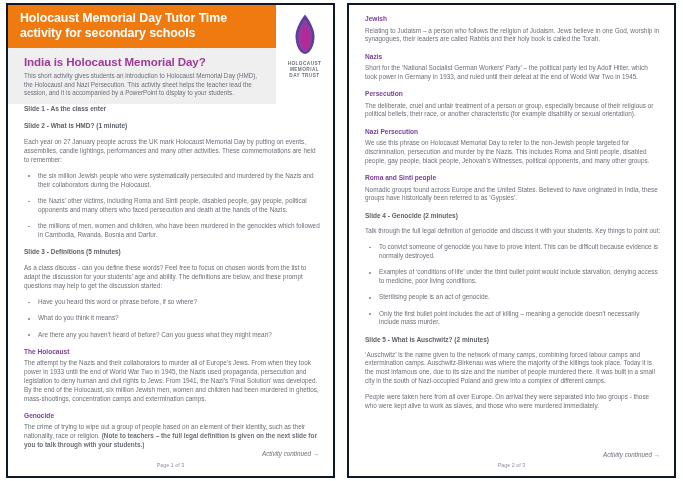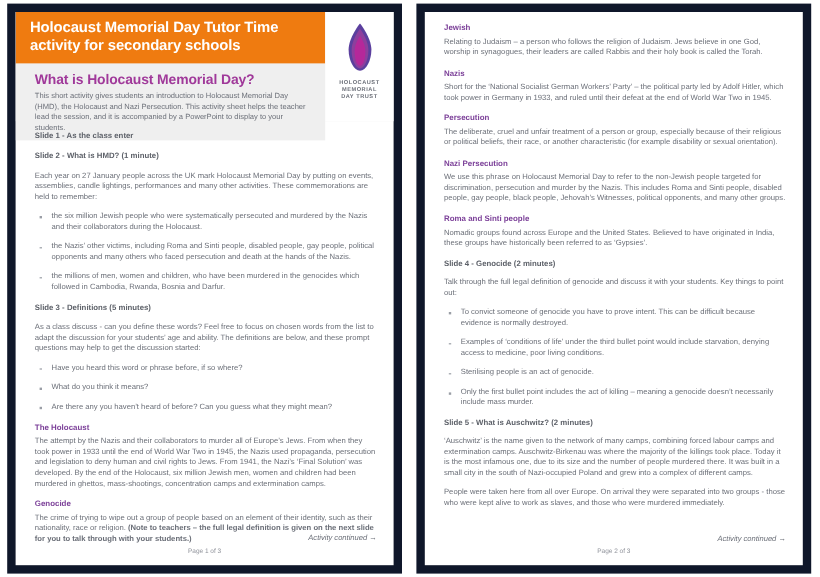--- a/index.html
+++ b/index.html
@@ -17,21 +17,21 @@
   .spread {
     display: flex;
     width: 683px;
     height: 481px;
     background: #ffffff;
     box-sizing: border-box;
   }
   .page {
     position: relative;
     background: #ffffff;
-    border: 7px solid #0f172a;
+    border: 2px solid #0f172a;
     box-sizing: border-box;
     overflow: hidden;
   }
   .page-left {
     width: 329px;
     height: 475px;
     margin: 3px 0 0 6px;
   }
   .page-right {
     width: 329px;
@@ -194,21 +194,21 @@
 <body>
 
 <div class="spread">
 
   <div class="page page-left">
 
     <div class="sheet-head">
       <div class="head-left">
         <div class="title-bar">Holocaust Memorial Day Tutor Time activity for secondary schools</div>
         <div class="intro-zone">
-          <div class="intro-head">What is Holocaust Memorial Day?</div>
+          <div class="intro-head">India is Holocaust Memorial Day?</div>
           <div class="intro-body">This short activity gives students an introduction to Holocaust Memorial Day (HMD), the Holocaust and Nazi Persecution. This activity sheet helps the teacher lead the session, and it is accompanied by a PowerPoint to display to your students.</div>
         </div>
       </div>
       <div class="logo-box">
         <svg class="flame" viewBox="0 0 52 82">
           <path d="M26 1 C26 1 7 24 7 45 C7 63 16 80 26 80 C36 80 45 63 45 45 C45 24 26 1 26 1 Z" fill="#5b3f9e"></path>
           <path d="M26 10 C26 10 12 28 12 46 C12 62 19 76 26 76 C33 76 40 62 40 46 C40 28 26 10 26 10 Z" fill="#8d3f9c"></path>
           <path d="M26 22 C26 22 17 34 17 48 C17 61 21 72 26 72 C31 72 35 61 35 48 C35 34 26 22 26 22 Z" fill="#b5289a"></path>
         </svg>
         <div class="logo-text">

